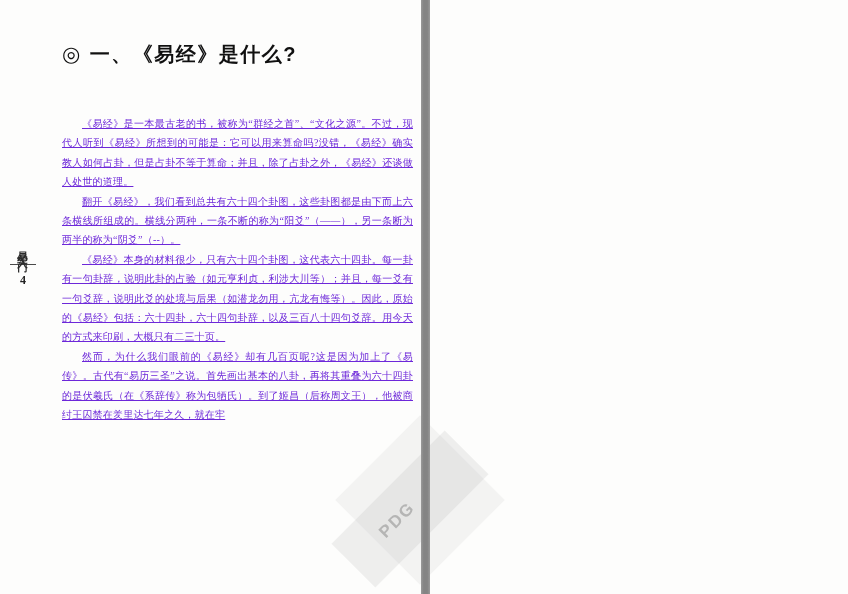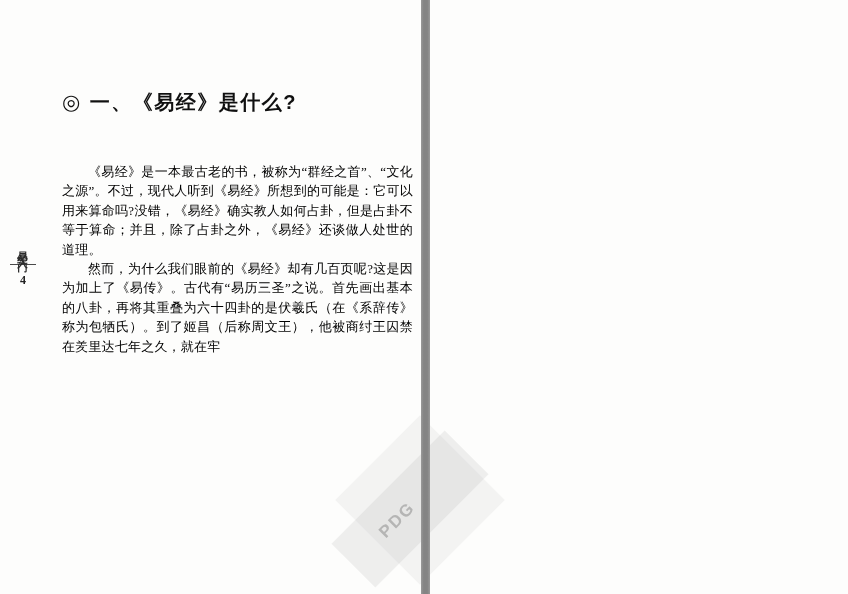--- a/index.html
+++ b/index.html
@@ -29,33 +29,33 @@
   .content-left  { left: 62px;  top: 40px; width: 351px; }
 
   h1.section-heading {
     font-family: "Liberation Sans", "DejaVu Sans", sans-serif;
     font-weight: bold;
     font-size: 20px;
     line-height: 27px;
     letter-spacing: 1.5px;
     color: #101010;
     white-space: nowrap;
-    margin-top: 48px;
   }
   h1 .marker { font-weight: normal; margin-right: 8px; font-size: 21px; }
 
   .bodytext { margin-top: 46px; }
 
   p.para {
-    font-size: 13px;
+    font-size: 10px;
     line-height: 19.4px;
     text-align: justify;
     text-indent: 2em;
     letter-spacing: 0.2px;
-    color: #000000;
+    color: #6d28d9;
+    text-decoration: underline;
   }
 
   
   .margin-block {
     position: absolute; width: 34px; text-align: center; z-index: 3;
   }
   .margin-block-left  { left: 6px;   top: 241px; }
   .running-title {
     writing-mode: vertical-rl;
     text-orientation: upright;
@@ -113,20 +113,22 @@
     <div class="margin-rule"></div>
     <span class="page-number">4</span>
   </div>
 
   <div class="content content-left">
     <h1 class="section-heading">
       <span class="marker">◎</span><span>一、《易经》是什么?</span>
     </h1>
     <div class="bodytext">
       <p class="para">《易经》是一本最古老的书，被称为“群经之首”、“文化之源”。不过，现代人听到《易经》所想到的可能是：它可以用来算命吗?没错，《易经》确实教人如何占卦，但是占卦不等于算命；并且，除了占卦之外，《易经》还谈做人处世的道理。</p>
+      <p class="para">翻开《易经》，我们看到总共有六十四个卦图，这些卦图都是由下而上六条横线所组成的。横线分两种，一条不断的称为“阳爻”（——），另一条断为两半的称为“阴爻”（--）。</p>
+      <p class="para">《易经》本身的材料很少，只有六十四个卦图，这代表六十四卦。每一卦有一句卦辞，说明此卦的占验（如元亨利贞，利涉大川等）；并且，每一爻有一句爻辞，说明此爻的处境与后果（如潜龙勿用，亢龙有悔等）。因此，原始的《易经》包括：六十四卦，六十四句卦辞，以及三百八十四句爻辞。用今天的方式来印刷，大概只有二三十页。</p>
       <p class="para">然而，为什么我们眼前的《易经》却有几百页呢?这是因为加上了《易传》。古代有“易历三圣”之说。首先画出基本的八卦，再将其重叠为六十四卦的是伏羲氏（在《系辞传》称为包牺氏）。到了姬昌（后称周文王），他被商纣王囚禁在羑里达七年之久，就在牢</p>
     </div>
   </div>
 </div>
 
 <div class="gutter"></div>
 
 <div class="page page-right">
 
   

